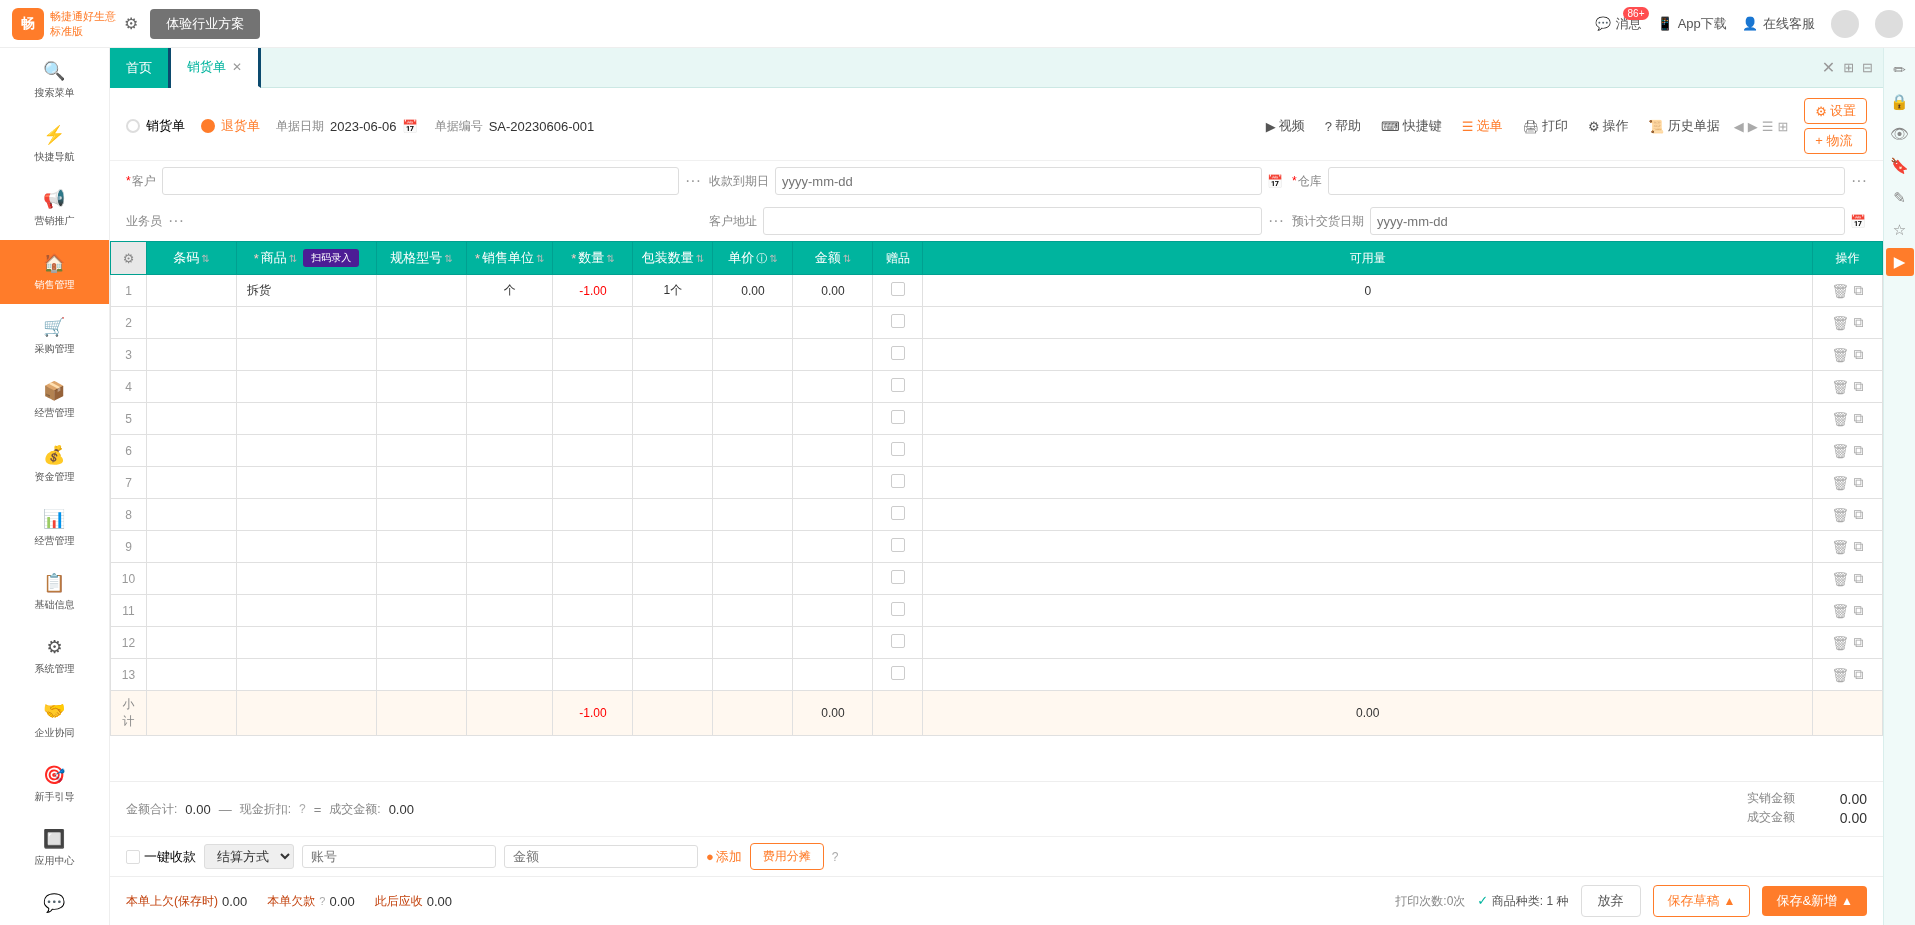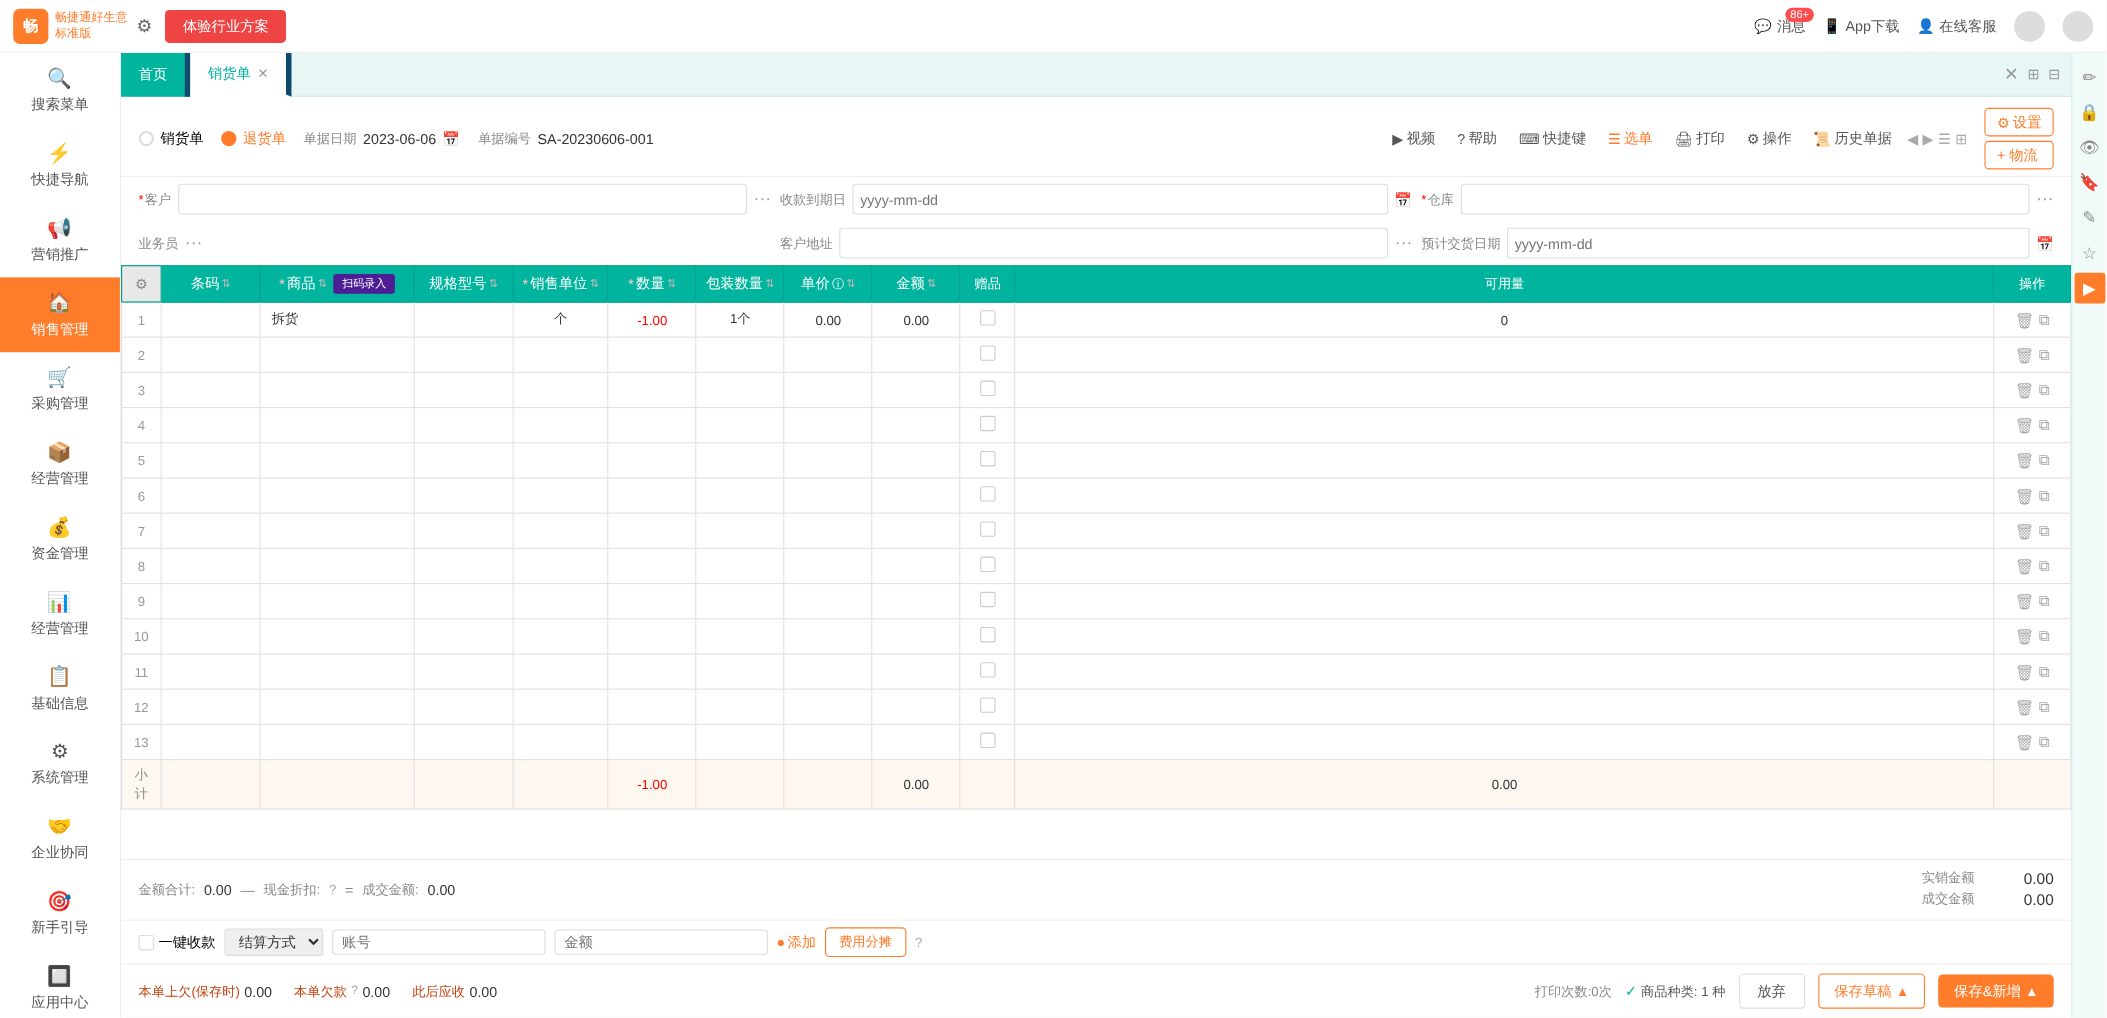--- a/index.html
+++ b/index.html
@@ -7,42 +7,42 @@
 
     
     .top-bar { height: 48px; background: #fff; display: flex; align-items: center; padding: 0 12px; border-bottom: 1px solid #eee; position: relative; z-index: 10; }
     .top-logo { display: flex; align-items: center; gap: 6px; }
     .top-logo-icon { width: 32px; height: 32px; background: #ff7c2a; border-radius: 6px; display: flex; align-items: center; justify-content: center; color: #fff; font-size: 14px; font-weight: bold; }
     .top-logo-text { font-size: 11px; color: #ff7c2a; line-height: 1.3; }
     .top-company { display: flex; align-items: center; gap: 4px; margin-left: 16px; background: #fff; border: 1px solid #ddd; border-radius: 4px; padding: 4px 10px; cursor: pointer; min-width: 160px; }
     .top-company span { flex: 1; color: #333; }
     .top-company .arrow { color: #999; font-size: 10px; }
     .top-settings-icon { margin-left: 8px; color: #666; cursor: pointer; font-size: 16px; }
-    .top-trial-btn { margin-left: 12px; background: #ef4444; color: #fff; border: none; border-radius: 4px; padding: 6px 16px; cursor: pointer; font-size: 13px; }
+    .top-trial-btn { margin-left: 12px; background: #737373; color: #fff; border: none; border-radius: 4px; padding: 6px 16px; cursor: pointer; font-size: 13px; }
     .top-right { margin-left: auto; display: flex; align-items: center; gap: 16px; }
     .top-right-item { display: flex; align-items: center; gap: 4px; cursor: pointer; color: #555; font-size: 13px; position: relative; }
     .badge { background: #ff4d4f; color: #fff; border-radius: 10px; font-size: 10px; padding: 1px 5px; position: absolute; top: -8px; right: -8px; }
     .avatar { width: 28px; height: 28px; background: #ddd; border-radius: 50%; }
 
     
     .main-layout { display: flex; height: calc(925px - 48px); }
 
     
     .sidebar { width: 110px; background: #fff; border-right: 1px solid #eee; display: flex; flex-direction: column; overflow-y: auto; }
     .sidebar-item { display: flex; flex-direction: column; align-items: center; padding: 12px 4px; cursor: pointer; color: #555; gap: 4px; position: relative; }
     .sidebar-item.active { background: #ff7c2a; color: #fff; }
     .sidebar-item .s-icon { font-size: 18px; }
-    .sidebar-item .s-label { font-size: 13px; text-align: center; }
+    .sidebar-item .s-label { font-size: 10px; text-align: center; }
 
     
     .content { flex: 1; display: flex; flex-direction: column; overflow: hidden; }
 
     
     .tab-bar { background: #e8f7f5; display: flex; align-items: center; padding: 0 0; border-bottom: 1px solid #cce8e4; height: 40px; }
-    .tab-item { height: 40px; display: flex; align-items: center; padding: 0 16px; cursor: pointer; color: #555; font-size: 13px; border-right: 5px solid #0c4a6e; gap: 6px; }
+    .tab-item { height: 40px; display: flex; align-items: center; padding: 0 16px; cursor: pointer; color: #555; font-size: 13px; border-right: 3px solid #0c4a6e; gap: 6px; }
     .tab-item.active { background: #fff; color: #00b49e; font-weight: 500; border-bottom: 2px solid #fff; }
     .tab-item.home { background: #00b49e; color: #fff; }
     .tab-close { font-size: 12px; color: #999; cursor: pointer; }
     .tab-bar-right { margin-left: auto; display: flex; align-items: center; gap: 8px; padding-right: 10px; }
     .form-radio { display: flex; align-items: center; gap: 6px; }
     .radio-circle { width: 14px; height: 14px; border-radius: 50%; border: 2px solid #ddd; display: inline-block; cursor: pointer; }
     .radio-circle.active { border-color: #ff7c2a; background: #ff7c2a; }
     .date-field { display: flex; align-items: center; gap: 6px; color: #333; }
     .date-field .label { color: #888; font-size: 12px; }
     .field-value { color: #333; font-weight: 500; }

